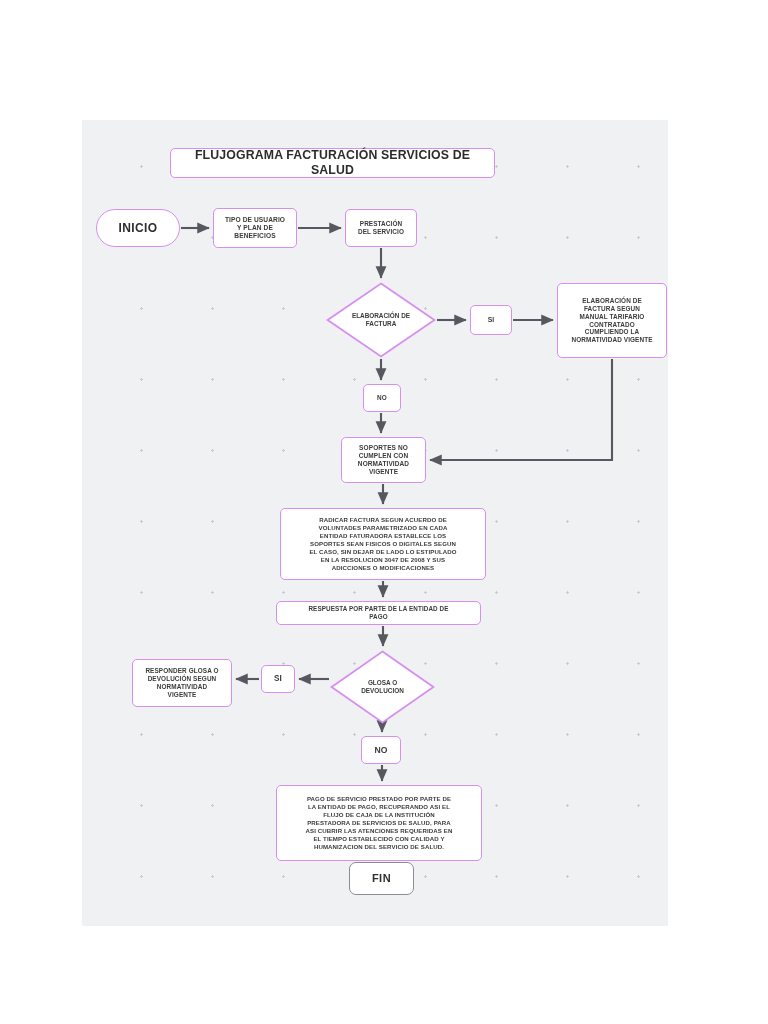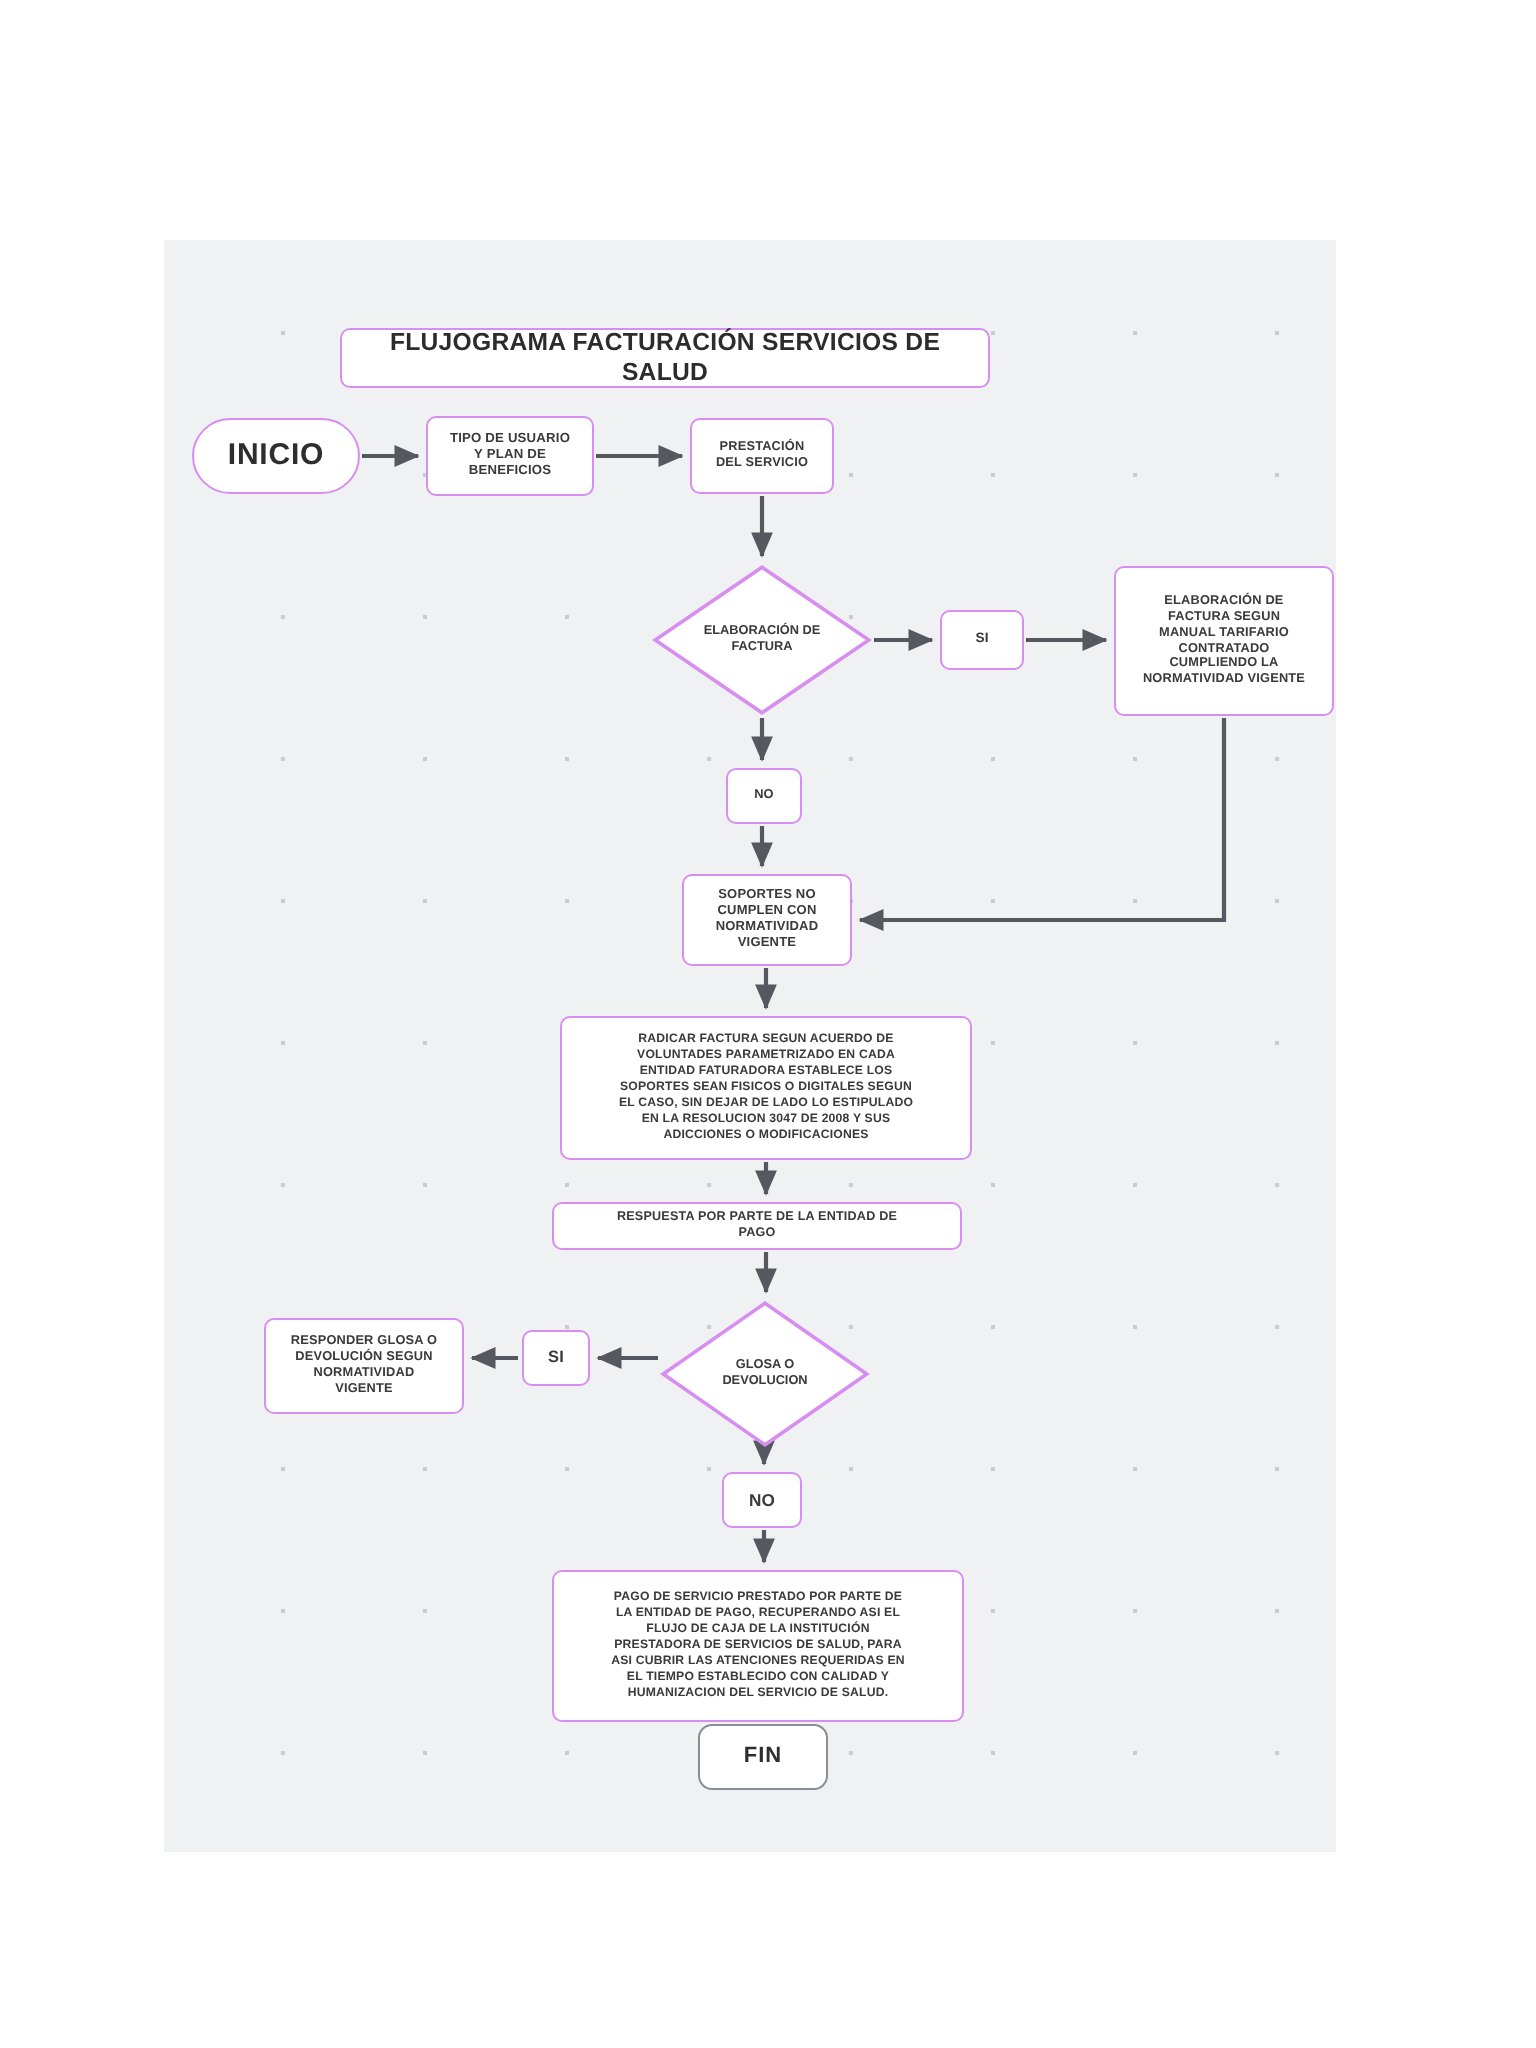--- a/index.html
+++ b/index.html
@@ -64,33 +64,33 @@
   }
   .node .txt {
     display: block;
     line-height: 1.22;
     padding: 0 4px;
     white-space: pre-line;
     letter-spacing: .1px;
   }
   
   #title-banner {
-    left: 170px; top: 164px;
+    left: 170px; top: 148px;
     width: 325px; height: 30px;
     border-radius: 5px;
   }
   #title-banner .txt {
     font-size: 12.3px;
     font-weight: bold;
     color: #2c2c2c;
     letter-spacing: .15px;
   }
   
   #n-inicio { left: 96px; top: 209px; width: 84px; height: 38px; }
-  #n-inicio .txt { font-size: 15px; font-weight: bold; color: #2e2e2e; letter-spacing:.4px;}
+  #n-inicio .txt { font-size: 12px; font-weight: bold; color: #2e2e2e; letter-spacing:.4px;}
 
   #n-tipo { left: 213px; top: 208px; width: 84px; height: 40px; }
   #n-tipo .txt { font-size: 6.6px; font-weight: bold; }
 
   #n-prest { left: 345px; top: 209px; width: 72px; height: 38px; }
   #n-prest .txt { font-size: 6.4px; font-weight: bold; }
 
   
   .diamond-wrap { position: absolute; }
   .diamond-shape {

